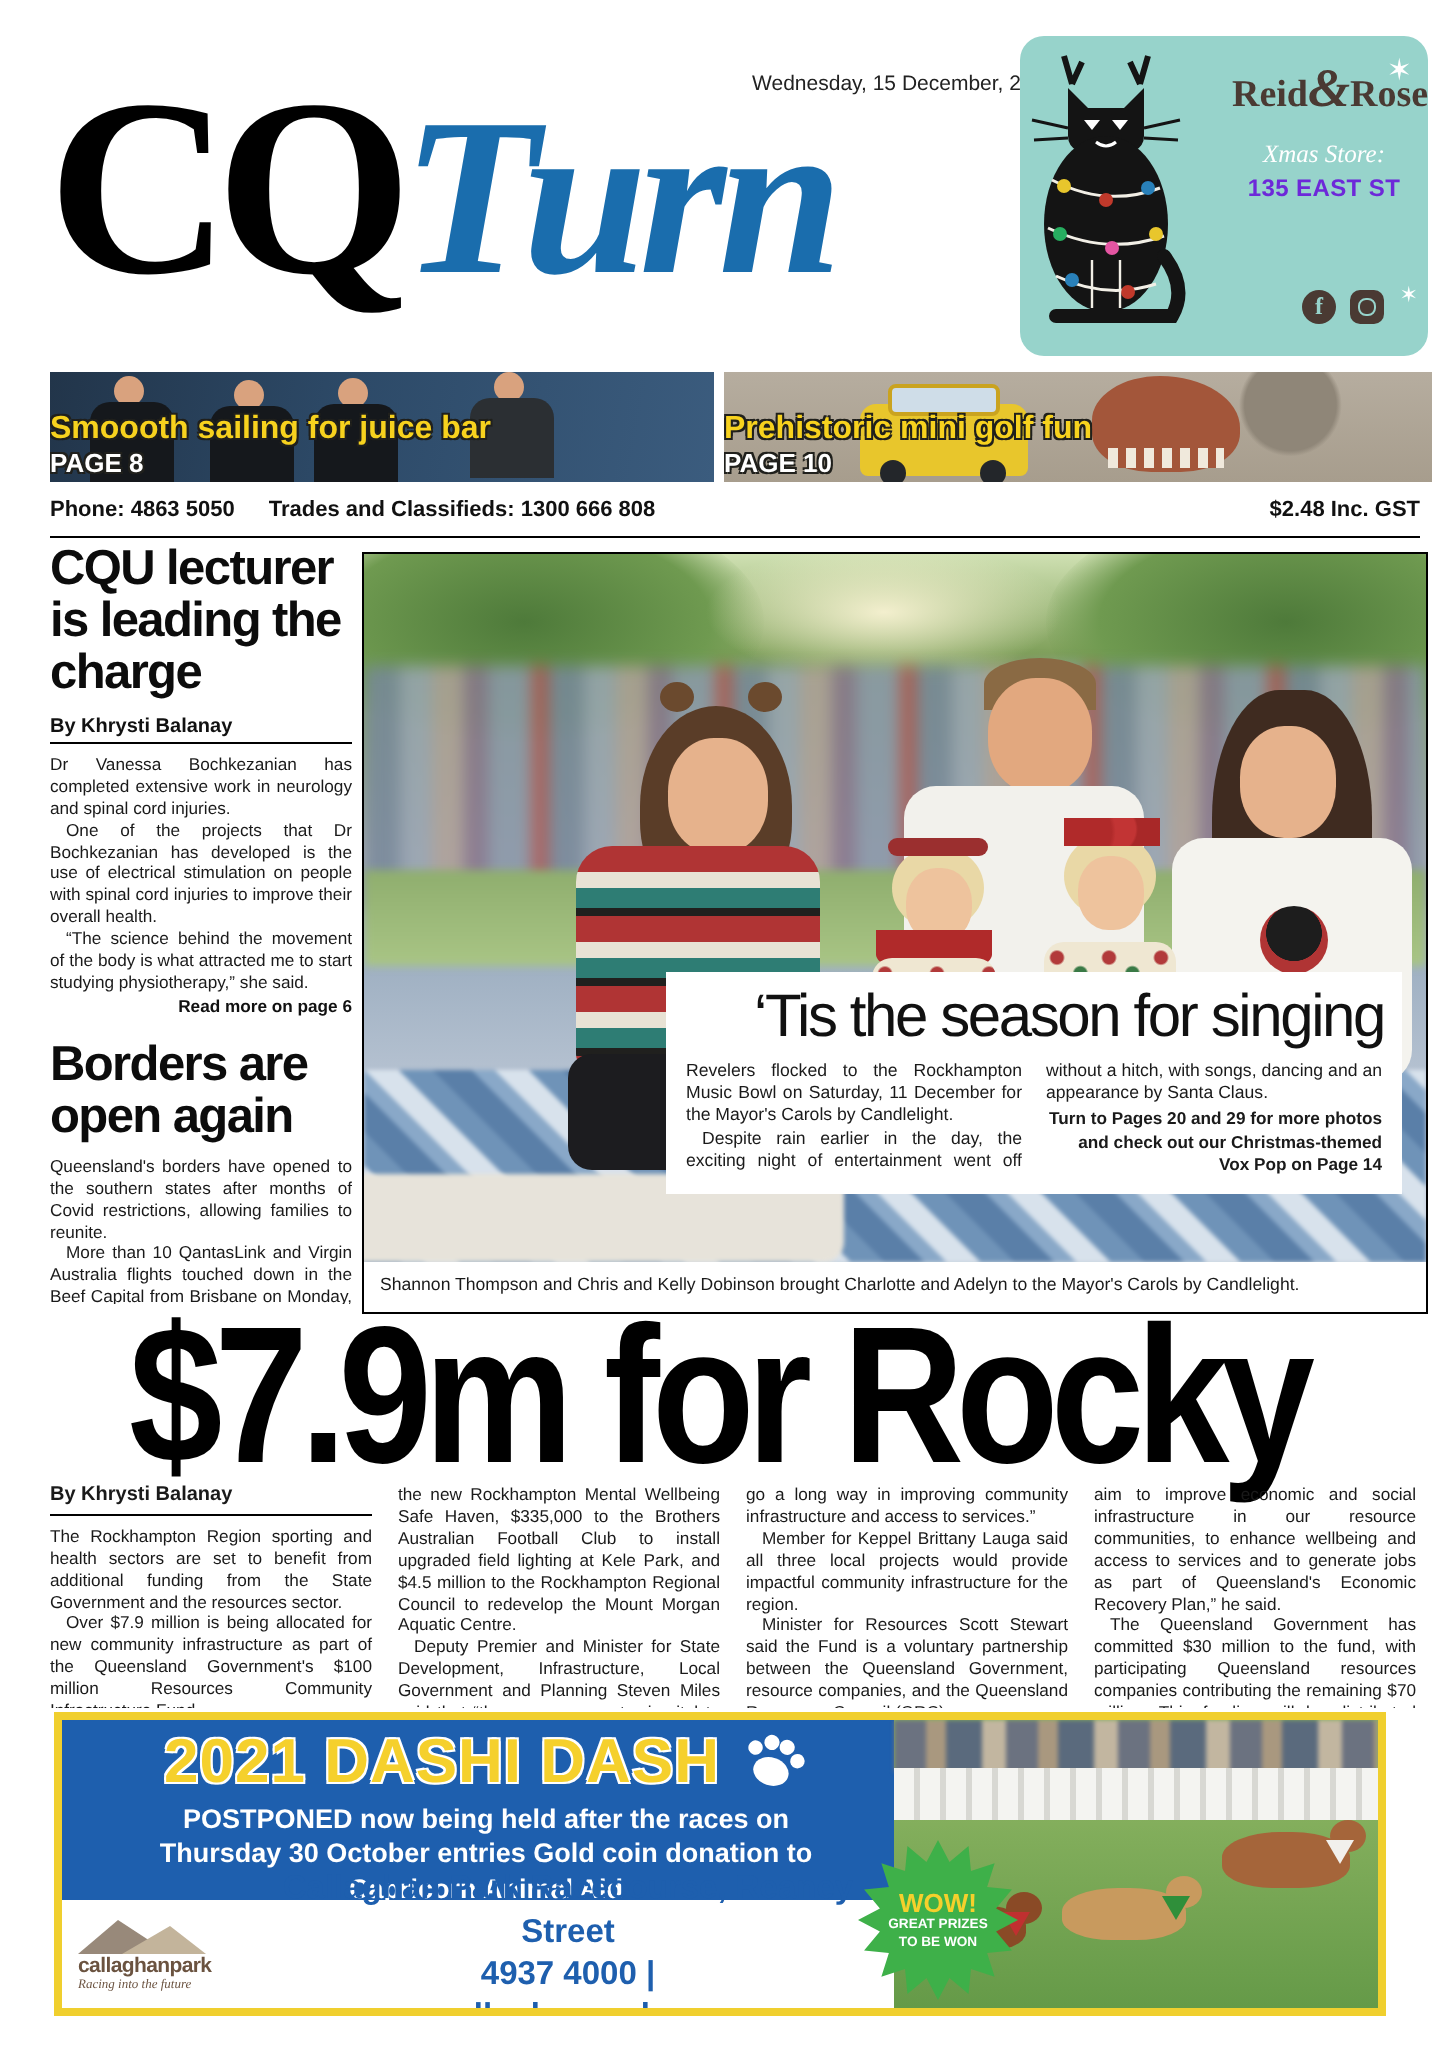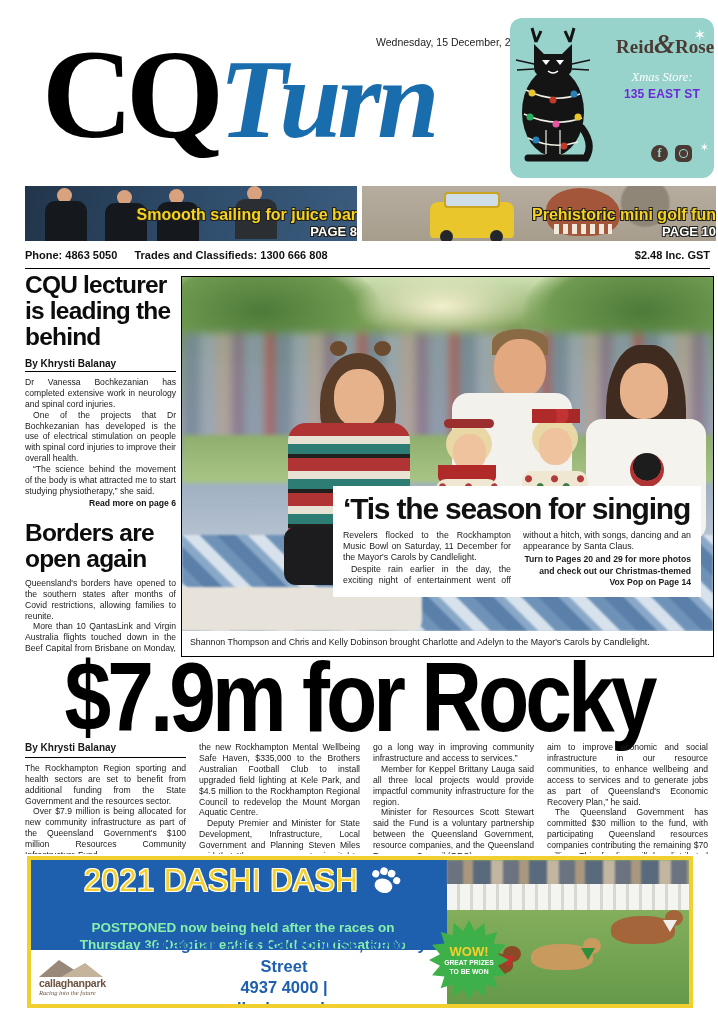--- a/index.html
+++ b/index.html
@@ -1,21 +1,21 @@
 <!DOCTYPE html>
 <html><head>
 <meta charset="utf-8">
 <style>
   * { box-sizing: border-box; margin: 0; padding: 0; }
   html,body { width:718px; height:1024px; }
   body { position:relative; background:#fff; font-family:"Liberation Sans", sans-serif; color:#111; overflow:hidden; }
 
   
   .date { position:absolute; top:36px; right:190px; font-size:10.5px; color:#222; }
-  .masthead { position:absolute; top:26px; left:42px; width:515px; height:148px; display:flex; align-items:baseline; overflow:visible; white-space:nowrap; }
+  .masthead { position:absolute; top:26px; left:24px; width:515px; height:148px; display:flex; align-items:baseline; overflow:visible; white-space:nowrap; }
   .cq { font-family:"Liberation Serif", serif; font-weight:bold; font-size:126px; letter-spacing:-7px; color:#000; line-height:1.1; }
   .today { font-family:"Liberation Serif", serif; font-weight:bold; font-style:italic; font-size:112px; letter-spacing:-4px; color:#1a6dad; margin-left:2px; line-height:1.1; }
 
   
   .reid-ad { position:absolute; top:18px; right:4px; width:204px; height:160px; background:#97d3cb; border-radius:12px; overflow:hidden; }
   .reid-cat { position:absolute; left:2px; top:6px; }
   .reid-text { position:absolute; right:6px; top:14px; width:92px; text-align:center; }
   .reid-brand { font-family:"Liberation Serif", serif; font-weight:bold; color:#4a3a33; font-size:19px; line-height:0.9; }
   .reid-brand .amp { font-size:27px; font-style:italic; }
   .reid-xmas { margin-top:14px; font-family:"Liberation Serif", serif; font-style:italic; color:#fff; font-size:12.5px; }
@@ -27,21 +27,21 @@
   .sparkle { position:absolute; color:#fff; font-size:15px; }
   .sp1 { top:8px; right:8px; } .sp2 { bottom:24px; right:5px; font-size:11px; }
 
   
   .teaser { position:absolute; top:186px; height:55px; overflow:hidden; }
   .teaser.left { left:25px; width:332px; background:linear-gradient(100deg,#22354a 0%,#2d4a68 45%,#3b5c7e 100%); }
   .teaser.right { left:362px; width:354px; background:
       radial-gradient(circle at 80% 30%, #8f8678 0 8%, transparent 9%),
       radial-gradient(circle at 30% 70%, #a79d8e 0 10%, transparent 11%),
       linear-gradient(#b6ad9f,#a79d8d); }
-  .t-cap { position:absolute; left:0; right:0; bottom:2px; text-align:right;padding-left:24px; }
+  .t-cap { position:absolute; left:0; right:0; bottom:2px; text-align:left; }
   .t-title { font-weight:bold; font-size:16px; color:#f7d21e; text-shadow:-1px -1px 0 #20201c,1px -1px 0 #20201c,-1px 1px 0 #20201c,1px 1px 0 #20201c; }
   .t-page { font-weight:bold; font-size:13px; color:#fff; text-shadow:-1px -1px 0 #20201c,1px -1px 0 #20201c,-1px 1px 0 #20201c,1px 1px 0 #20201c; }
   .tp { position:absolute; }
   .tp-head { width:15px; height:15px; border-radius:50%; background:#d9a27e; position:absolute; top:0; left:12px; }
   .tp-body { width:42px; height:40px; border-radius:10px 10px 0 0; background:#15181c; position:absolute; top:13px; }
   .tp-body.chef { background:#2b2f33; }
   .cart { position:absolute; left:68px; top:16px; width:84px; height:36px; background:#e8c62c; border-radius:8px 8px 4px 4px; }
   .cart-window { position:absolute; left:14px; top:-10px; width:56px; height:16px; background:#cfdde8; border:2px solid #caa31f; border-radius:4px; }
   .cart-wheel { position:absolute; left:10px; bottom:-5px; width:13px; height:13px; background:#23262a; border-radius:50%; }
   .cart-wheel.w2 { left:60px; }
@@ -104,40 +104,40 @@
   .t1-collar { left:256px; top:188px; width:58px; height:22px; background:#b02a2a; border-radius:0 0 45% 45%; }
   .tod-dress { background-color:#efe7d2;
       background-image:radial-gradient(circle at 25% 30%, #b23a3a 0 3px, transparent 4px),
                        radial-gradient(circle at 70% 60%, #3a7a46 0 3px, transparent 4px),
                        radial-gradient(circle at 45% 80%, #b2803a 0 3px, transparent 4px);
       background-size:26px 26px; border-radius:10px; }
   .t1d { left:254px; top:202px; width:62px; height:62px; }
   .t2d { left:340px; top:194px; width:66px; height:72px; }
 
   .season-box { position:absolute; right:12px; bottom:34px; width:368px; background:#fff; padding:8px 10px 9px; }
-  .season-h { font-size:30px; font-weight:bold; letter-spacing:-1.2px; line-height:1; margin-bottom:6px; white-space:nowrap; }
+  .season-h { font-size:30px; font-weight:normal; letter-spacing:-1.2px; line-height:1; margin-bottom:6px; white-space:nowrap;margin-left:34px; }
   .season-cols { column-count:2; column-gap:12px; font-size:8.8px; line-height:1.3; color:#1a1a1a; }
   .season-cols p { text-align:justify; }
   .season-cols .ind { text-indent:8px; }
   .season-cols .more { text-align:right; font-weight:bold; margin-top:2px; }
   .photo-caption { position:absolute; left:0; right:0; bottom:0; height:25px; background:#fff; font-size:8.8px; padding:6px 8px 0; color:#1a1a1a; }
 
   
   .lead-h { position:absolute; top:652px; left:0; width:718px; text-align:center; font-size:84px; font-weight:bold; letter-spacing:-4px; line-height:0.95; transform:scaleY(1.16); transform-origin:top center; color:#000; white-space:nowrap; }
   .lead-body { position:absolute; top:742px; left:25px; right:10px; height:112px; display:flex; gap:13px; overflow:hidden; }
   .lead-col { flex:1; font-size:8.7px; line-height:1.28; text-align:justify; color:#1a1a1a; }
   .lead-col .byline { margin-top:0; }
 
   
   .dashi { position:absolute; top:856px; left:27px; width:666px; height:152px; border:4px solid #f0cf2e; background:#1e5fae; overflow:hidden; }
   .dashi-left { position:absolute; left:0; top:0; bottom:0; width:424px; }
   .d-title-row { display:flex; align-items:center; justify-content:center; gap:10px; margin-top:3px; }
-  .d-title { color:#f5d02c; font-size:31px; font-weight:normal; letter-spacing:0.5px; white-space:nowrap;
+  .d-title { color:#f5d02c; font-size:31px; font-weight:bold; letter-spacing:0.5px; white-space:nowrap;
       text-shadow:-1px -1px 0 #fff,1px -1px 0 #fff,-1px 1px 0 #fff,1px 1px 0 #fff; }
-  .d-lines { color:#86efac; font-weight:bold; font-size:13.5px; line-height:1.28; text-align:center; margin-top:20px; }
+  .d-lines { color:#ffffff; font-weight:bold; font-size:13.5px; line-height:1.28; text-align:center; margin-top:2px; }
   .d-strip { position:absolute; left:0; right:-14px; bottom:0; height:54px; background:#fff; display:flex; align-items:center; }
   .logo { width:108px; padding:3px 4px 3px 8px; }
   .logo-mark { position:relative; width:64px; height:18px; }
   .logo-mark .m1 { position:absolute; left:0; bottom:0; width:0; height:0; border-left:20px solid transparent; border-right:26px solid transparent; border-bottom:17px solid #98897a; }
   .logo-mark .m2 { position:absolute; left:22px; bottom:0; width:0; height:0; border-left:24px solid transparent; border-right:18px solid transparent; border-bottom:14px solid #c3b49b; }
   .logo-text { font-size:10.5px; font-weight:bold; color:#6b5340; letter-spacing:-0.3px; }
   .logo-tag { font-family:"Liberation Serif", serif; font-style:italic; font-size:6.5px; color:#6b5340; }
   .d-venue { flex:1; text-align:center; color:#1e5fae; font-weight:bold; font-size:16.5px; line-height:1.3; padding-right:40px; }
   .dashi-photo { position:absolute; right:0; top:0; bottom:0; width:242px; background:linear-gradient(#86b05e 30%,#659a48 100%); }
   .dashi-photo > div { position:absolute; }
@@ -244,21 +244,21 @@
   </div>
 </div>
 
 <div class="infobar">
   <span class="price">$2.48 Inc. GST</span>
   <span class="phone">Phone: 4863 5050</span>
   <span>Trades and Classifieds: 1300 666 808</span>
 </div>
 
 <div class="leftcol">
-  <div class="h-col">CQU lecturer is leading the behind</div>
+  <div class="h-col">CQU lecturer is leading the charge</div>
   <div class="byline">By Khrysti Balanay</div>
   <p class="body-p">Dr Vanessa Bochkezanian has completed extensive work in neurology and spinal cord injuries.</p>
   <p class="body-p ind">One of the projects that Dr Bochkezanian has developed is the use of electrical stimulation on people with spinal cord injuries to improve their overall health.</p>
   <p class="body-p ind">“The science behind the movement of the body is what attracted me to start studying physiotherapy,” she said.</p>
   <div class="more">Read more on page 6</div>
   <div class="gap"></div>
   <div class="h-col">Borders are open again</div>
   <div style="height:6px"></div>
   <p class="body-p">Queensland's borders have opened to the southern states after months of Covid restrictions, allowing families to reunite.</p>
   <p class="body-p ind">More than 10 QantasLink and Virgin Australia flights touched down in the Beef Capital from Brisbane on Monday, 13 December, as well as flights from Mackay and Whitsunday.</p>

